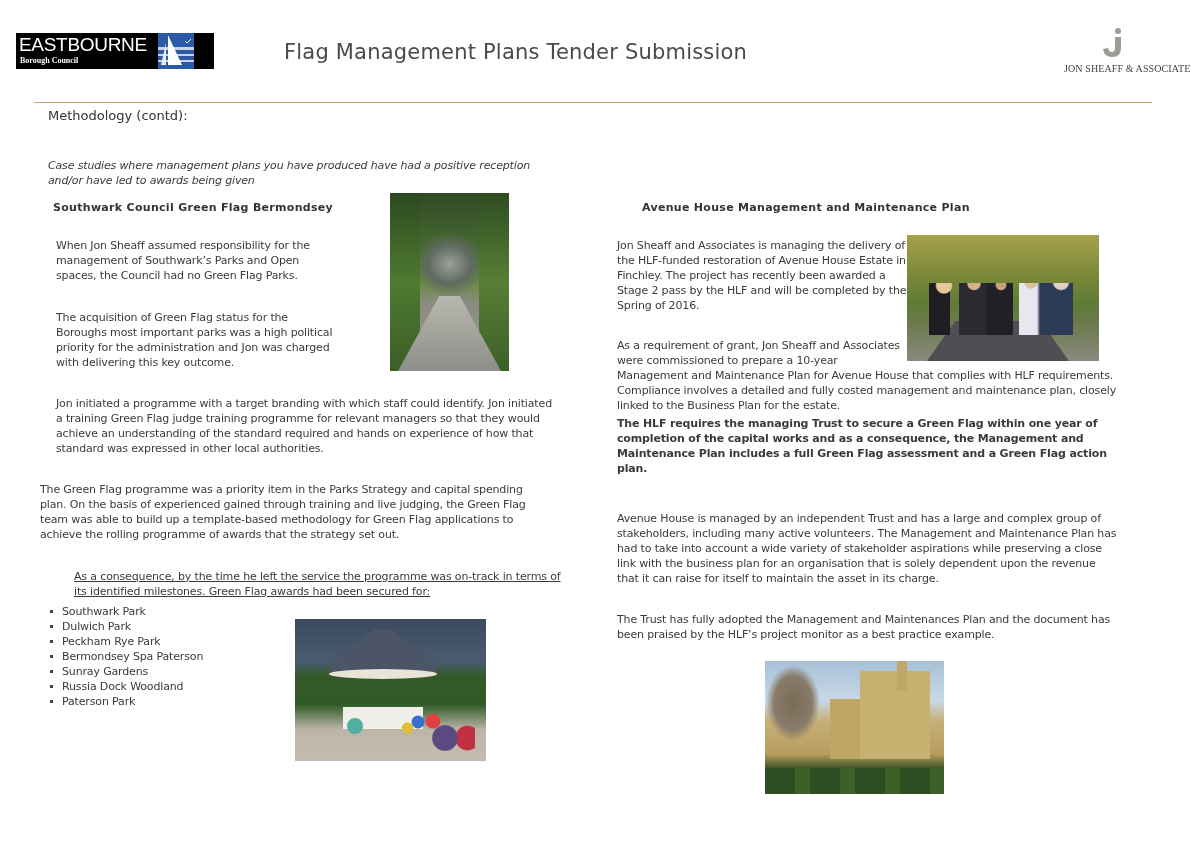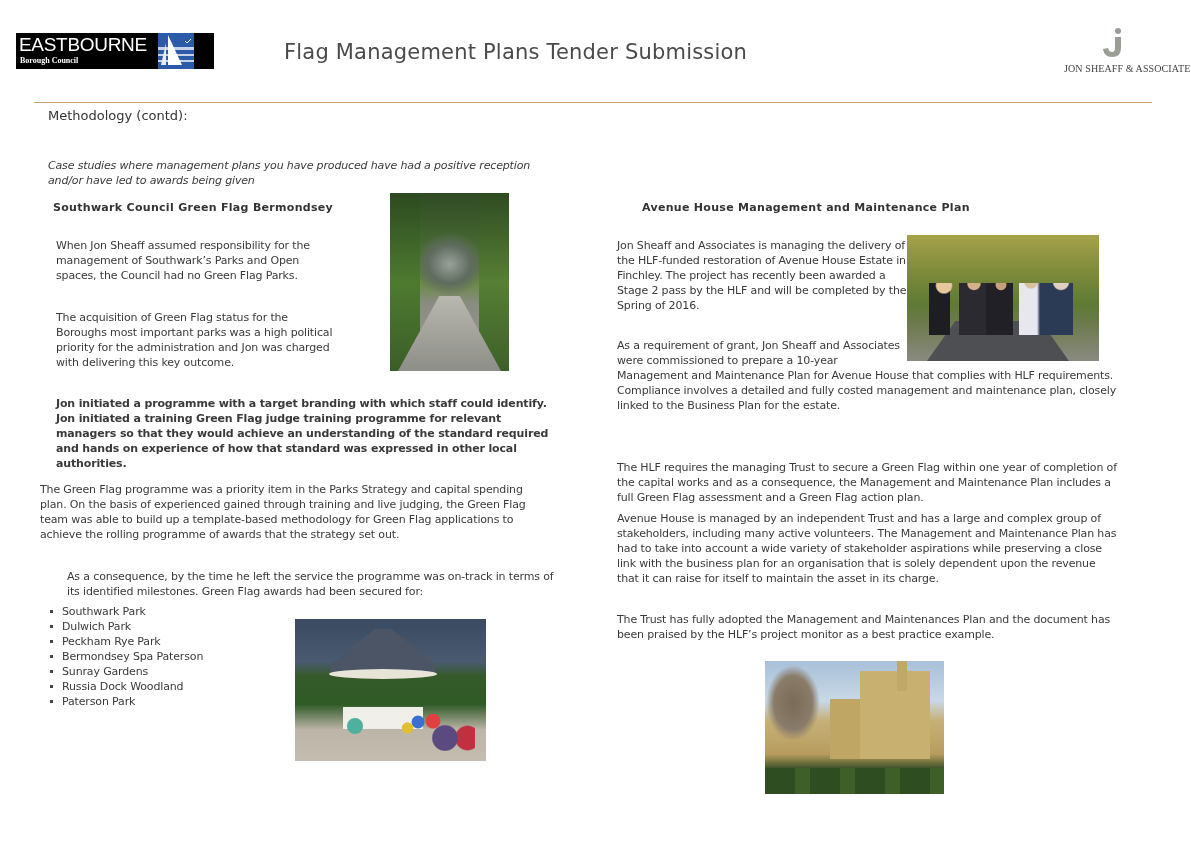--- a/index.html
+++ b/index.html
@@ -26,30 +26,30 @@
   .t { font-size: 11px; line-height: 15px; color: #3a3a3a; letter-spacing: -0.15px; }
   .section-title { left: 48px; top: 108px; font-size: 13px; color: #333; }
   .intro { left: 48px; top: 158px; width: 500px; font-style: italic; }
   .h { font-size: 11px; font-weight: bold; color: #333; letter-spacing: 0.3px; }
   .lh1 { left: 53px; top: 201px; }
   .rh1 { left: 609px; top: 201px; margin-left: 33px; }
 
   .p { margin: 8px; }
   .lcol-a { left: 48px; top: 230px; width: 280px; }
   .lcol-b { left: 48px; top: 302px; width: 280px; }
-  .lcol-c { left: 48px; top: 388px; width: 500px; font-weight: bold; }
+  .lcol-c { left: 48px; top: 388px; width: 500px; }
   .lcol-d { left: 32px; top: 474px; width: 500px; }
-  .lcol-e { left: 59px; top: 561px; width: 500px; }
+  .lcol-e { left: 66px; top: 561px; width: 500px; text-decoration: underline; }
   .bullets { left: 48px; top: 604px; width: 240px; margin: 0; padding: 0; list-style: none; }
   .bullets li { position: relative; padding-left: 14px; }
   .bullets li::before { content: ""; position: absolute; left: 2px; top: 6px; width: 3px; height: 3px; background: #444; }
 
   .rcol-a { left: 609px; top: 230px; width: 290px; }
   .rcol-b { left: 609px; top: 330px; width: 500px; }
-  .rcol-c { left: 609px; top: 452px; width: 500px; }
+  .rcol-c { left: 609px; top: 408px; width: 500px; font-weight: bold; }
   .rcol-d { left: 609px; top: 503px; width: 500px; }
   .rcol-e { left: 609px; top: 604px; width: 500px; }
 
   
   .photo { overflow: hidden; }
   .ph-pergola { left: 390px; top: 193px; width: 119px; height: 178px;
     background:
       linear-gradient(180deg, rgba(0,0,0,0) 0%, rgba(0,0,0,0) 55%, rgba(0,0,0,0) 100%),
       radial-gradient(ellipse 30% 18% at 50% 40%, #9aa09a 0%, #5f6b5f 60%, transparent 100%),
       linear-gradient(180deg, #2f4a25 0%, #4b6e33 35%, #6f8a4d 52%, #8a8c82 62%, #9b9a94 100%); }

